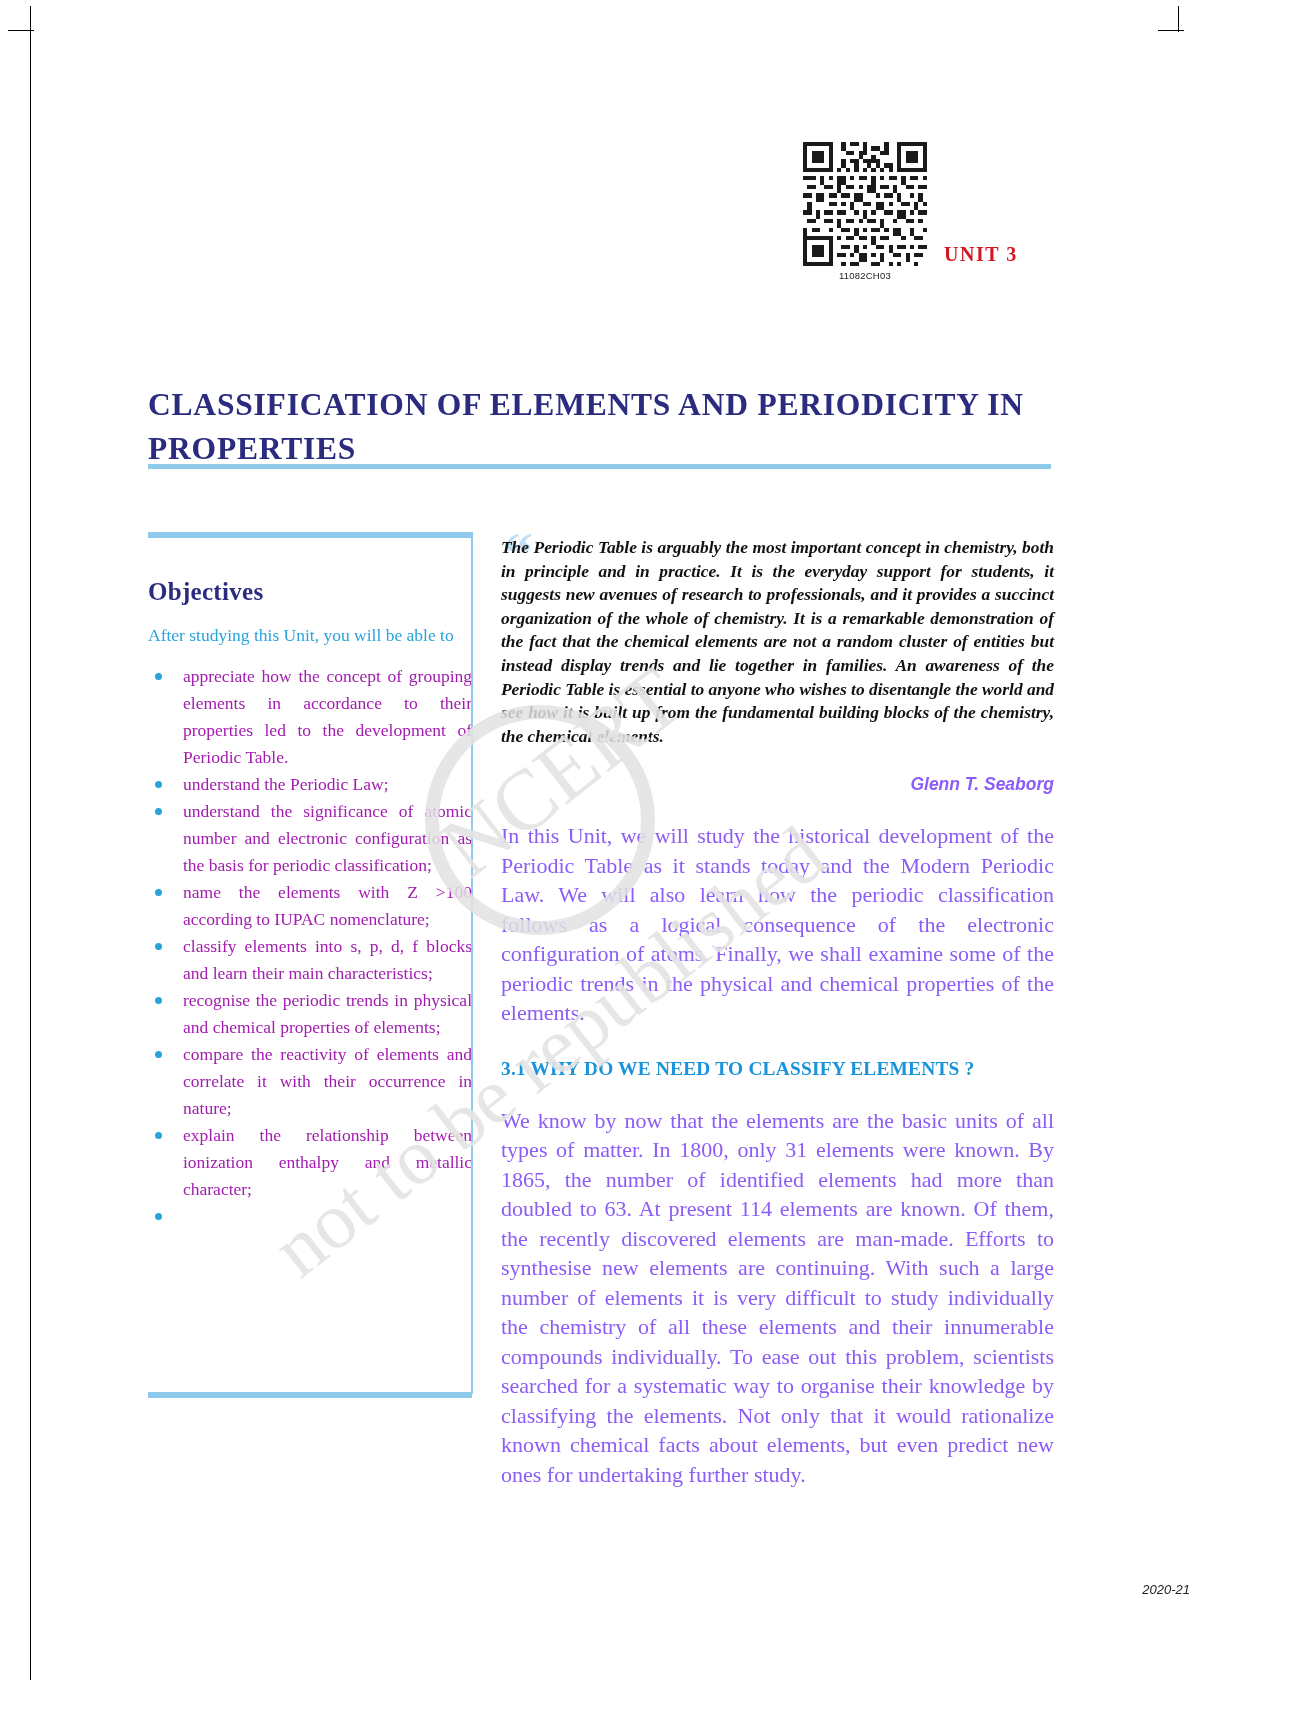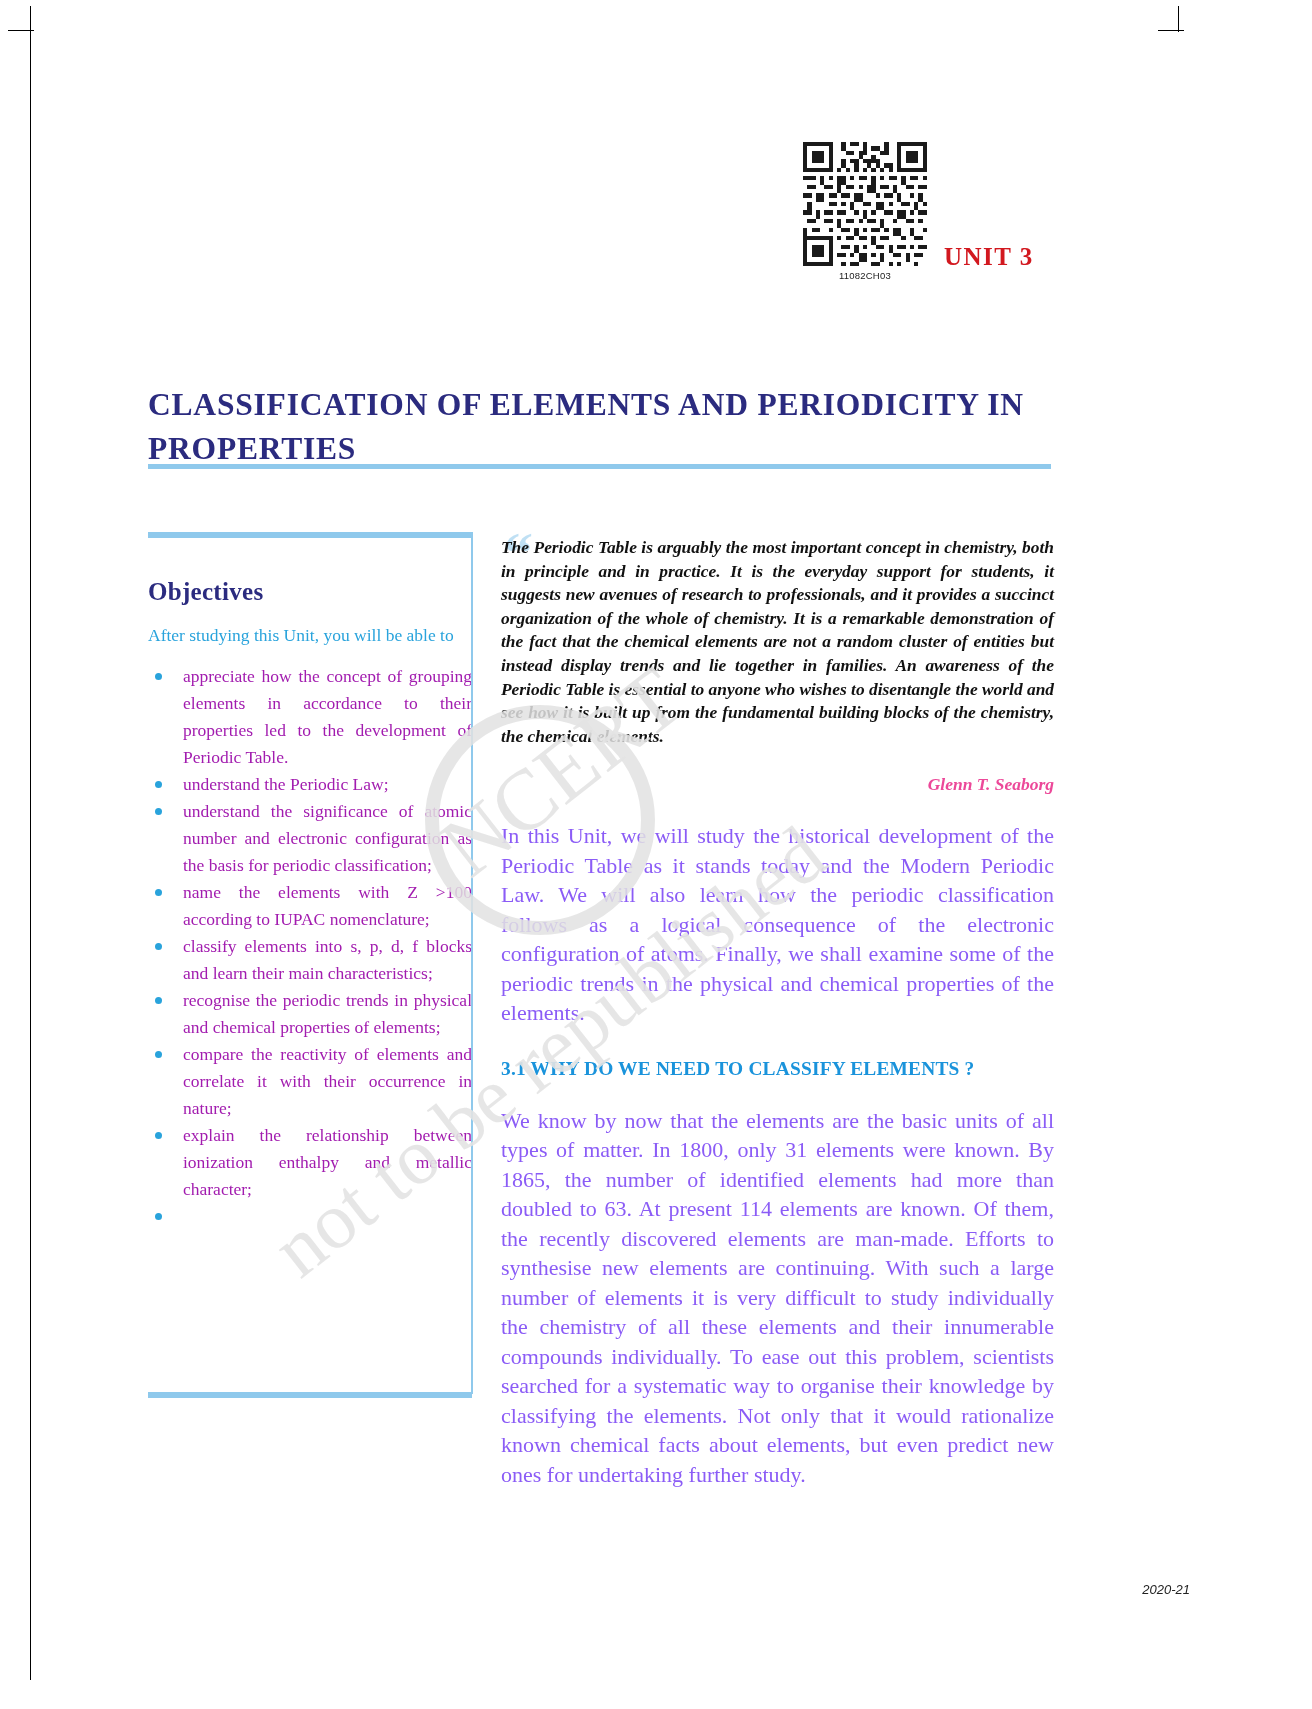--- a/index.html
+++ b/index.html
@@ -46,21 +46,21 @@
     color: #222;
     letter-spacing: 0.2px;
     margin-top: 4px;
   }
   .unit-label {
     position: absolute;
     left: 944px;
     top: 243px;
     font-family: "Liberation Serif", serif;
     font-weight: bold;
-    font-size: 25px;
+    font-size: 20px;
     color: #d2181f;
     letter-spacing: 1.5px;
   }
 
   
   .title {
     position: absolute;
     left: 148px;
     top: 362px;
     width: 900px;
@@ -176,25 +176,25 @@
     font-style: italic;
     font-size: 17.4px;
     line-height: 23.6px;
     color: #111;
     text-align: justify;
     z-index: 2;
   }
   .quote-attr {
     margin-top: 26px;
     text-align: right;
-    font-family: Liberation Serif, serif;
+    font-family: Liberation Sans, sans-serif;
     font-weight: bold;
     font-style: italic;
     font-size: 17.5px;
-    color: #ec4899;
+    color: #8b5cf6;
   }
   .body-para {
     margin-top: 26px;
     font-family: "Liberation Serif", serif;
     font-size: 22px;
     line-height: 29.5px;
     color: #8b5cf6;
     text-align: justify;
   }
   .sec-heading {

